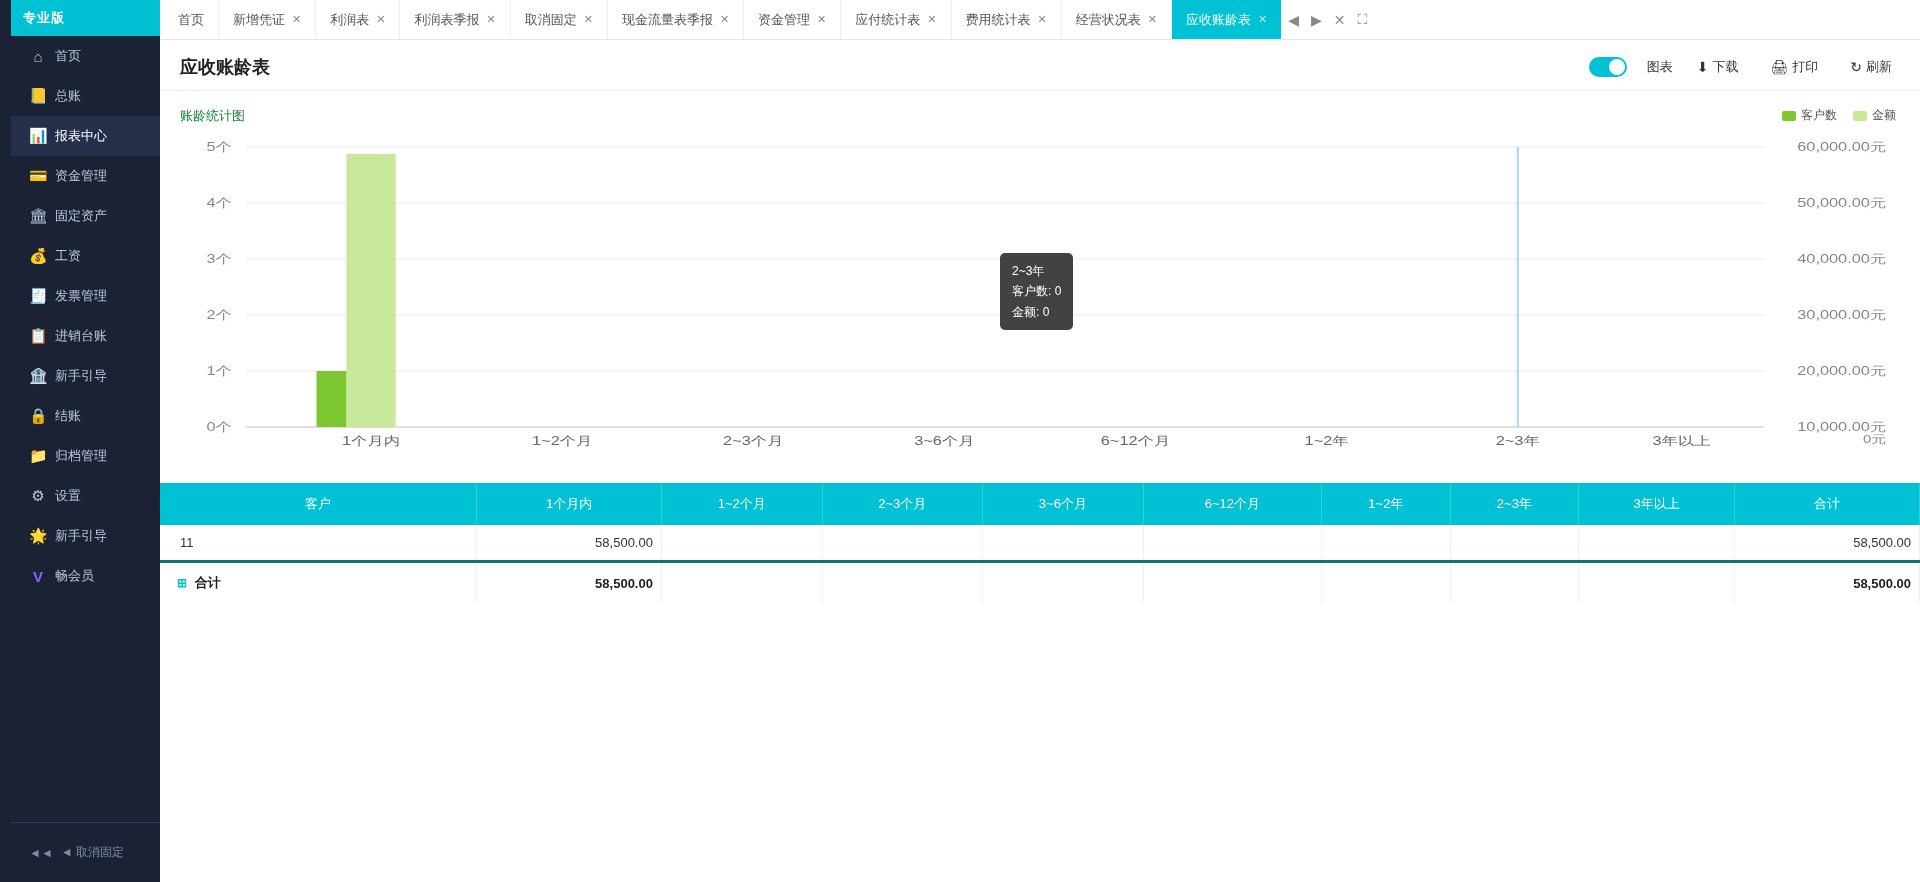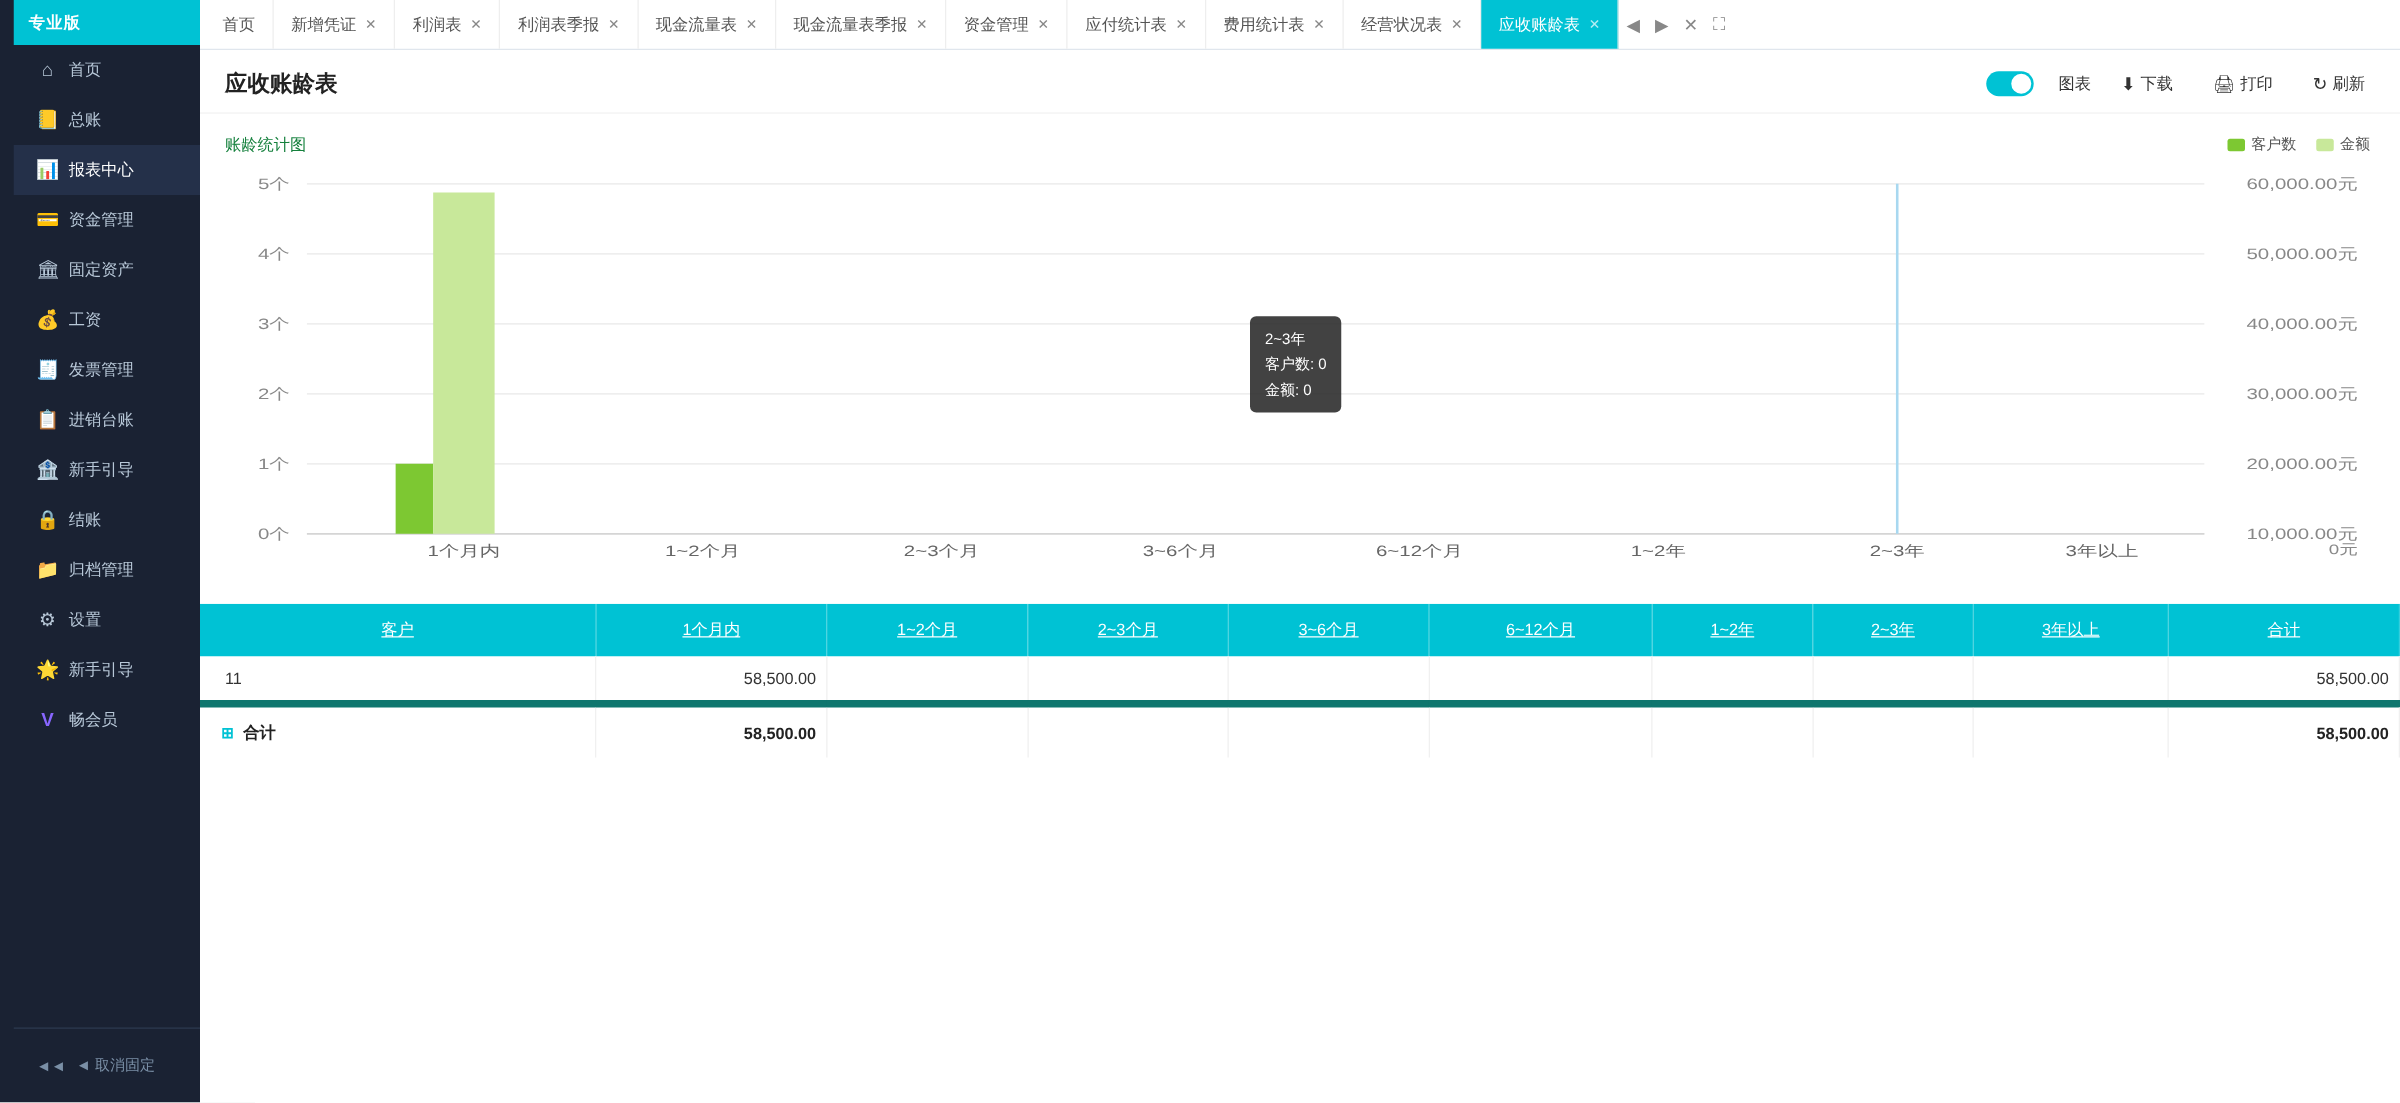--- a/index.html
+++ b/index.html
@@ -184,31 +184,30 @@
 
     
     .data-table {
       width: 100%;
       border-collapse: collapse;
       font-size: 13px;
     }
     .data-table thead tr {
       background: #00c2d4;
       color: #fff;
-      text-decoration: underline;
     }
     .data-table thead th {
       padding: 12px 8px;
       text-align: center;
       font-weight: normal;
       border-right: 1px solid rgba(255,255,255,0.2);
     }
     .data-table thead th:first-child { text-align: center; }
     .data-table tbody tr {
-      border-bottom: 6px solid #0f766e;
+      border-bottom: 3px solid #0f766e;
       border-radius: 12px;
     }
     .data-table tbody td {
       padding: 10px 8px;
       text-align: right;
       color: #333;
       border-right: 1px solid #f0f0f0;
     }
     .data-table tbody td:first-child { text-align: left; padding-left: 20px; }
     .data-table tfoot tr {
@@ -326,21 +325,21 @@
     </div>
     <div class="tab">
       <span>利润表</span>
       <span class="tab-close">✕</span>
     </div>
     <div class="tab">
       <span>利润表季报</span>
       <span class="tab-close">✕</span>
     </div>
     <div class="tab">
-      <span>现金流量表</span>
+      <span>取消固定</span>
       <span class="tab-close">✕</span>
     </div>
     <div class="tab">
       <span>现金流量表季报</span>
       <span class="tab-close">✕</span>
     </div>
     <div class="tab">
       <span>资金管理</span>
       <span class="tab-close">✕</span>
     </div>

